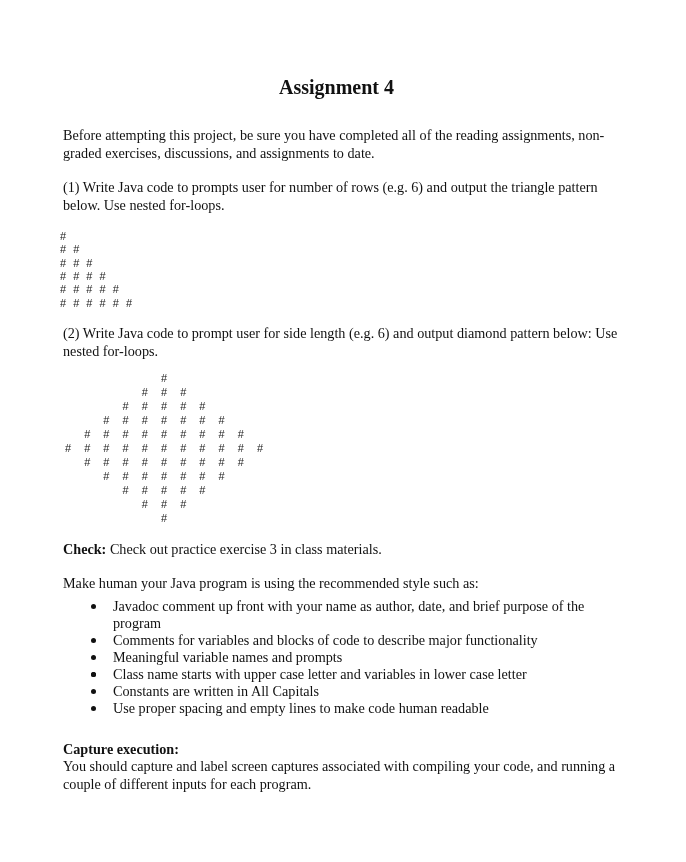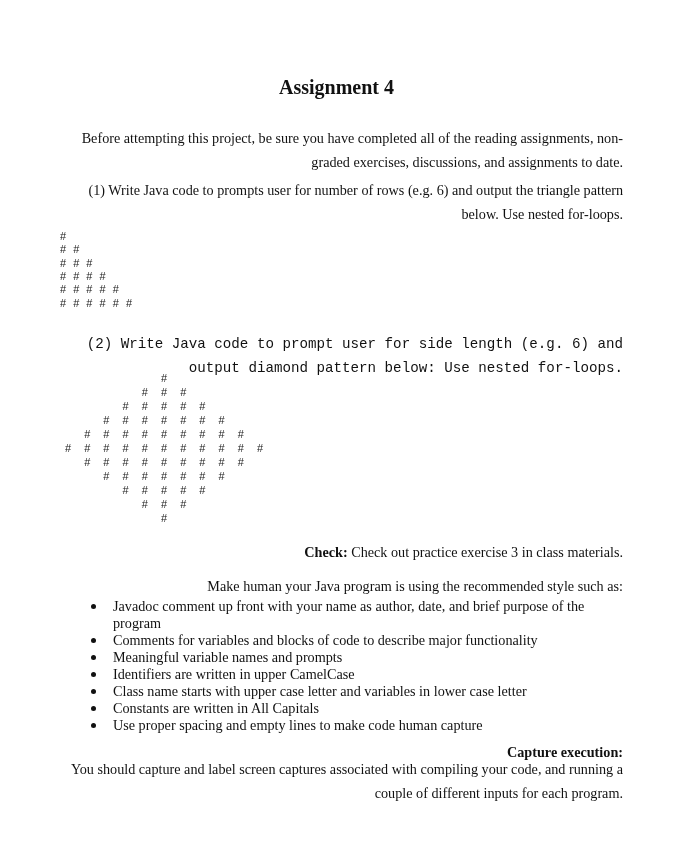--- a/index.html
+++ b/index.html
@@ -28,27 +28,26 @@
       width: 673px;
       text-align: center;
       font-weight: bold;
       font-size: 20px;
       line-height: 20px;
     }
     .para {
       position: absolute;
       left: 63px;
       width: 560px;
-      line-height: 24px;
+      line-height: 18px;
       margin: 0;
-      text-align: right;
     }
     .p-intro { top: 126px; }
     .p-q1 { top: 178px; }
-    .p-q2 { top: 332px; font-family: Liberation Mono, monospace; }
+    .p-q2 { top: 324px; }
     .p-hint { top: 540px; }
     .p-style { top: 574px; }
     .p-capture-h { top: 740px; font-weight: bold; }
     .p-capture { top: 757px; }
     .bold { font-weight: bold; }
 
     .hash {
       position: absolute;
       font-family: "Liberation Sans", "DejaVu Sans", sans-serif;
       font-size: 11px;
@@ -200,32 +199,31 @@
     <li>
         <span class="dot"></span>
         <span class="txt">Comments for variables and blocks of code to describe major functionality</span>
       </li>
     <li>
         <span class="dot"></span>
         <span class="txt">Meaningful variable names and prompts</span>
       </li>
     <li>
         <span class="dot"></span>
-        <span class="txt">Identifiers are written in upper CamelCase</span>
       </li>
     <li>
         <span class="dot"></span>
         <span class="txt">Class name starts with upper case letter and variables in lower case letter</span>
       </li>
     <li>
         <span class="dot"></span>
         <span class="txt">Constants are written in All Capitals</span>
       </li>
     <li>
         <span class="dot"></span>
-        <span class="txt">Use proper spacing and empty lines to make code human capture</span>
+        <span class="txt">Use proper spacing and empty lines to make code human readable</span>
       </li>
   </ul>
 
   <p class="para p-capture">You should capture and label screen captures associated with compiling your code, and running a couple of different inputs for each program.</p>
   <p class="para p-capture-h">Capture execution:</p>
 
 </div>
 
 </body></html>

